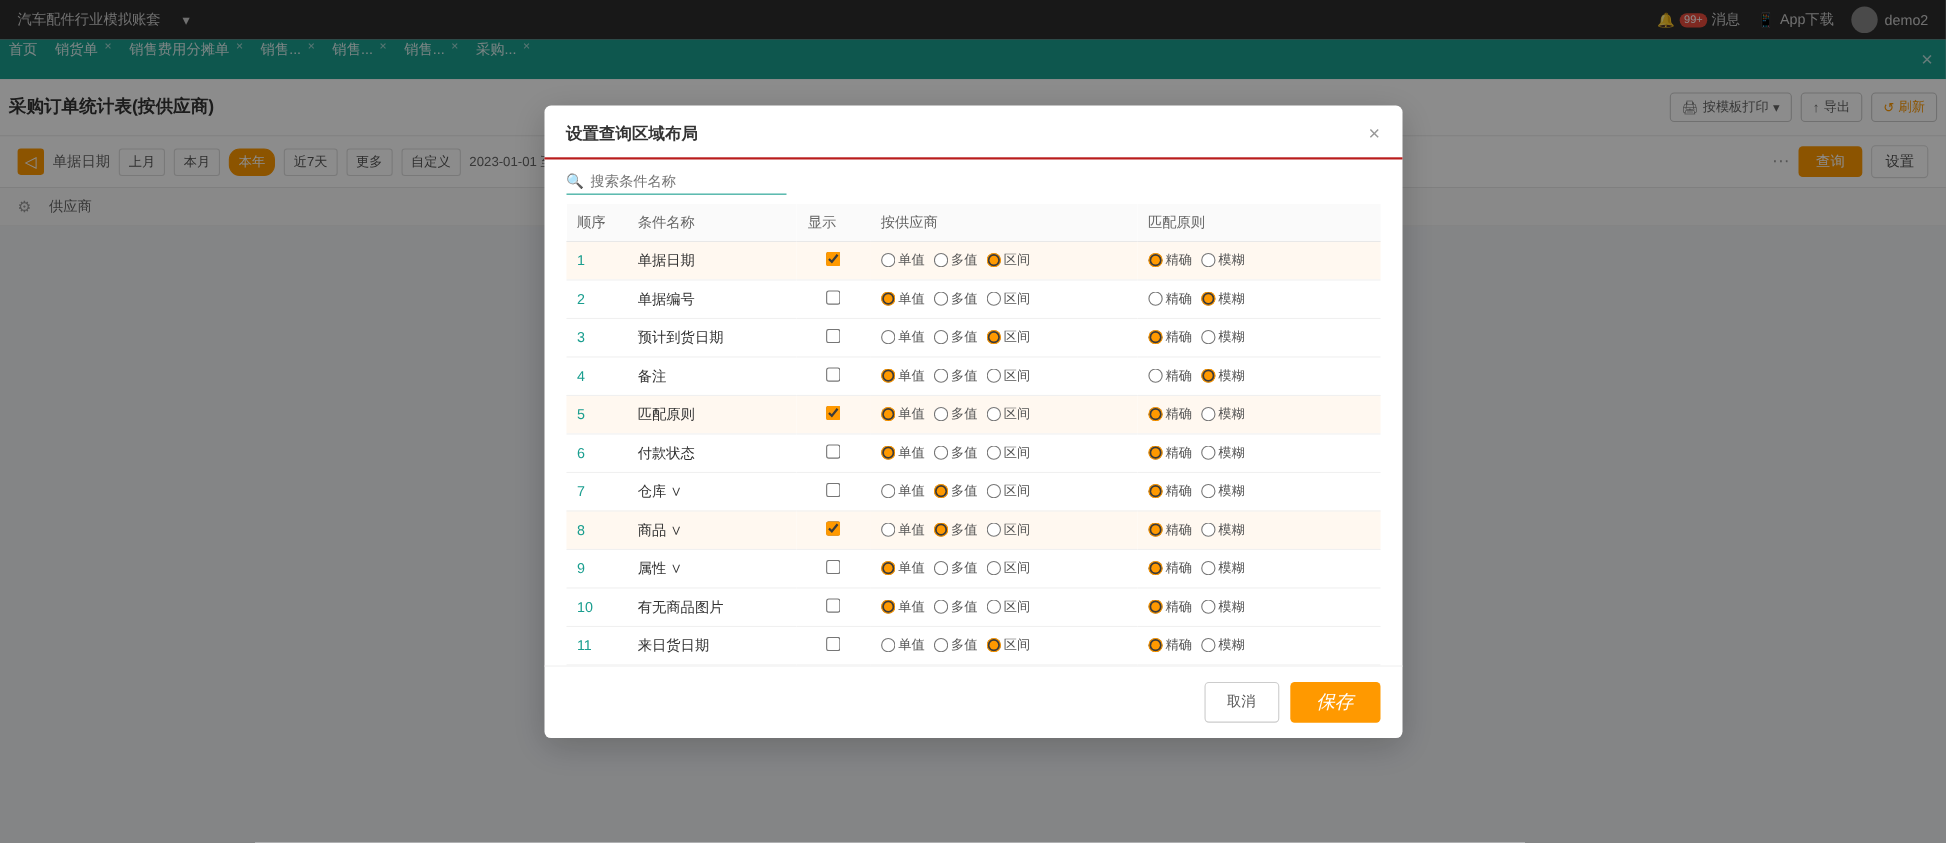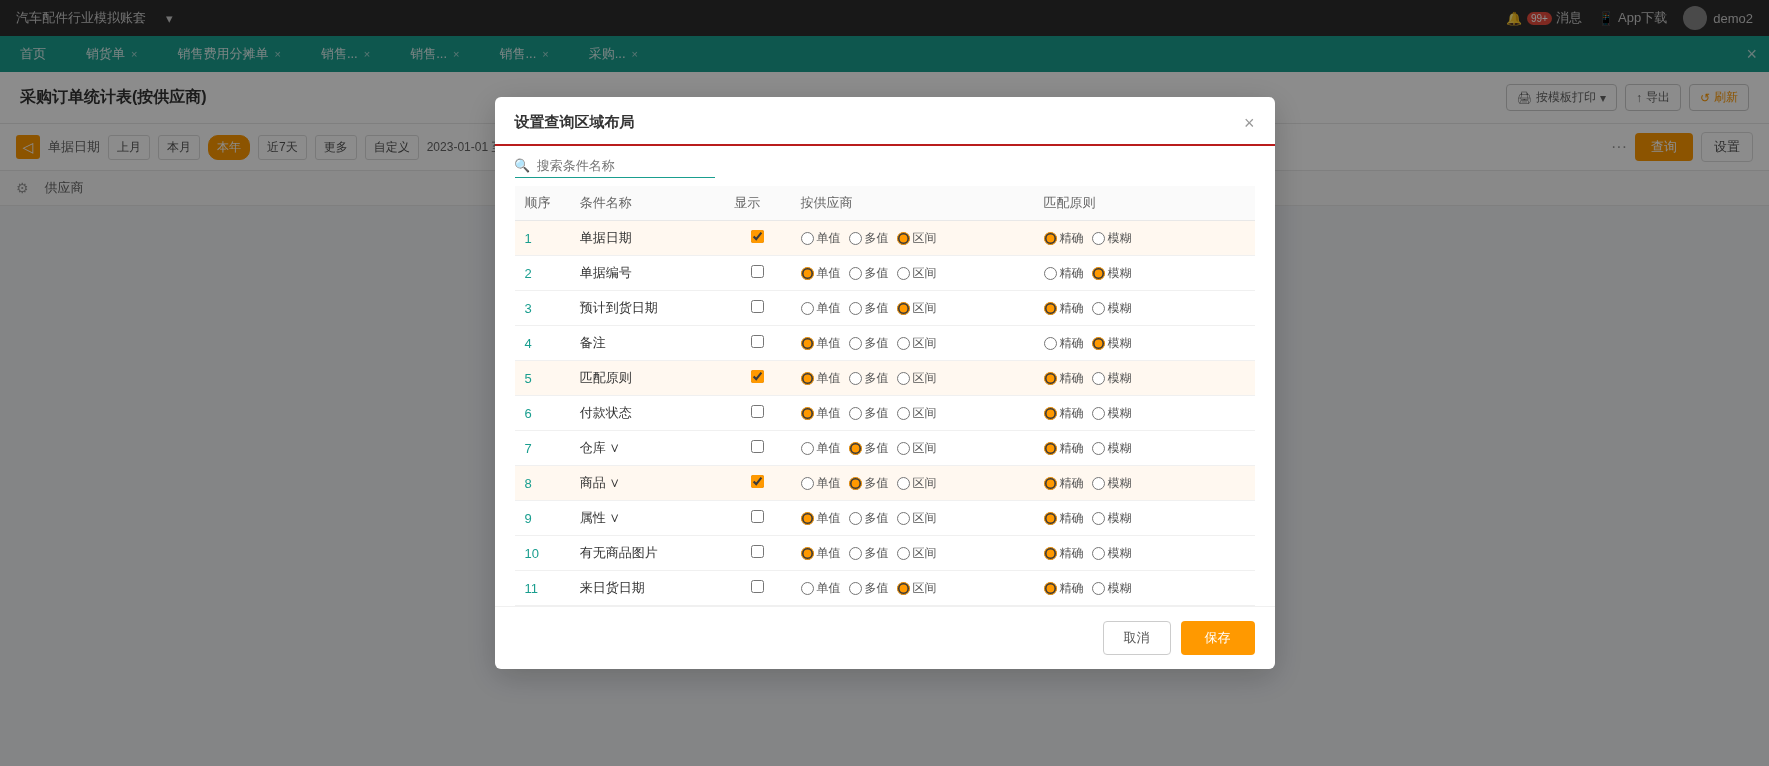--- a/index.html
+++ b/index.html
@@ -22,39 +22,39 @@
     
     .tab-bar {
       background: #1a9e8f;
       height: 36px;
       display: flex;
       align-items: center;
       padding: 0 0 0 0;
     }
     .tab-item {
       height: 36px;
-      padding: 0 20px;
-      display: flex;
-      align-items: center;
+      padding: 0 8px;
+      display: flex;
+      align-items: flex-start;
       color: rgba(255,255,255,0.85);
       font-size: 13px;
       cursor: pointer;
       white-space: nowrap;
       gap: 6px;
     }
     .tab-item.active {
       background: #f5f5f5;
       color: #333;
     }
     .tab-close { font-size: 11px; opacity: 0.7; }
 
     
     .page-header {
       background: #fff;
-      padding: 12px 20px;
+      padding: 12px 8px;
       border-bottom: 1px solid #e8e8e8;
       display: flex;
       align-items: center;
       justify-content: space-between;
     }
     .page-title { font-size: 16px; font-weight: bold; color: #333; }
     .page-actions { display: flex; align-items: center; gap: 8px; }
     .btn-print { background: #fff; border: 1px solid #ccc; padding: 4px 10px; border-radius: 4px; cursor: pointer; font-size: 12px; color: #666; display: flex; align-items: center; gap: 4px; }
     .btn-export { background: #fff; border: 1px solid #ccc; padding: 4px 10px; border-radius: 4px; cursor: pointer; font-size: 12px; color: #666; display: flex; align-items: center; gap: 4px; }
     .btn-refresh { background: #fff; border: 1px solid #ccc; padding: 4px 10px; border-radius: 4px; cursor: pointer; font-size: 12px; color: #f90; display: flex; align-items: center; gap: 4px; }
@@ -225,22 +225,23 @@
       cursor: pointer;
       font-size: 13px;
       color: #555;
     }
     .btn-save {
       background: #f90;
       border: none;
       padding: 7px 24px;
       border-radius: 4px;
       cursor: pointer;
-      font-size: 13px;
+      font-size: 17px;
       color: white;
+      font-style: italic;
     }
 
     
     .modal-table::-webkit-scrollbar { width: 6px; }
     .modal-table::-webkit-scrollbar-track { background: #f5f5f5; }
     .modal-table::-webkit-scrollbar-thumb { background: #ccc; border-radius: 3px; }
     .close-x { font-size: 16px; color: rgba(255,255,255,0.7); }
   </style>
 </head>
 <body>

